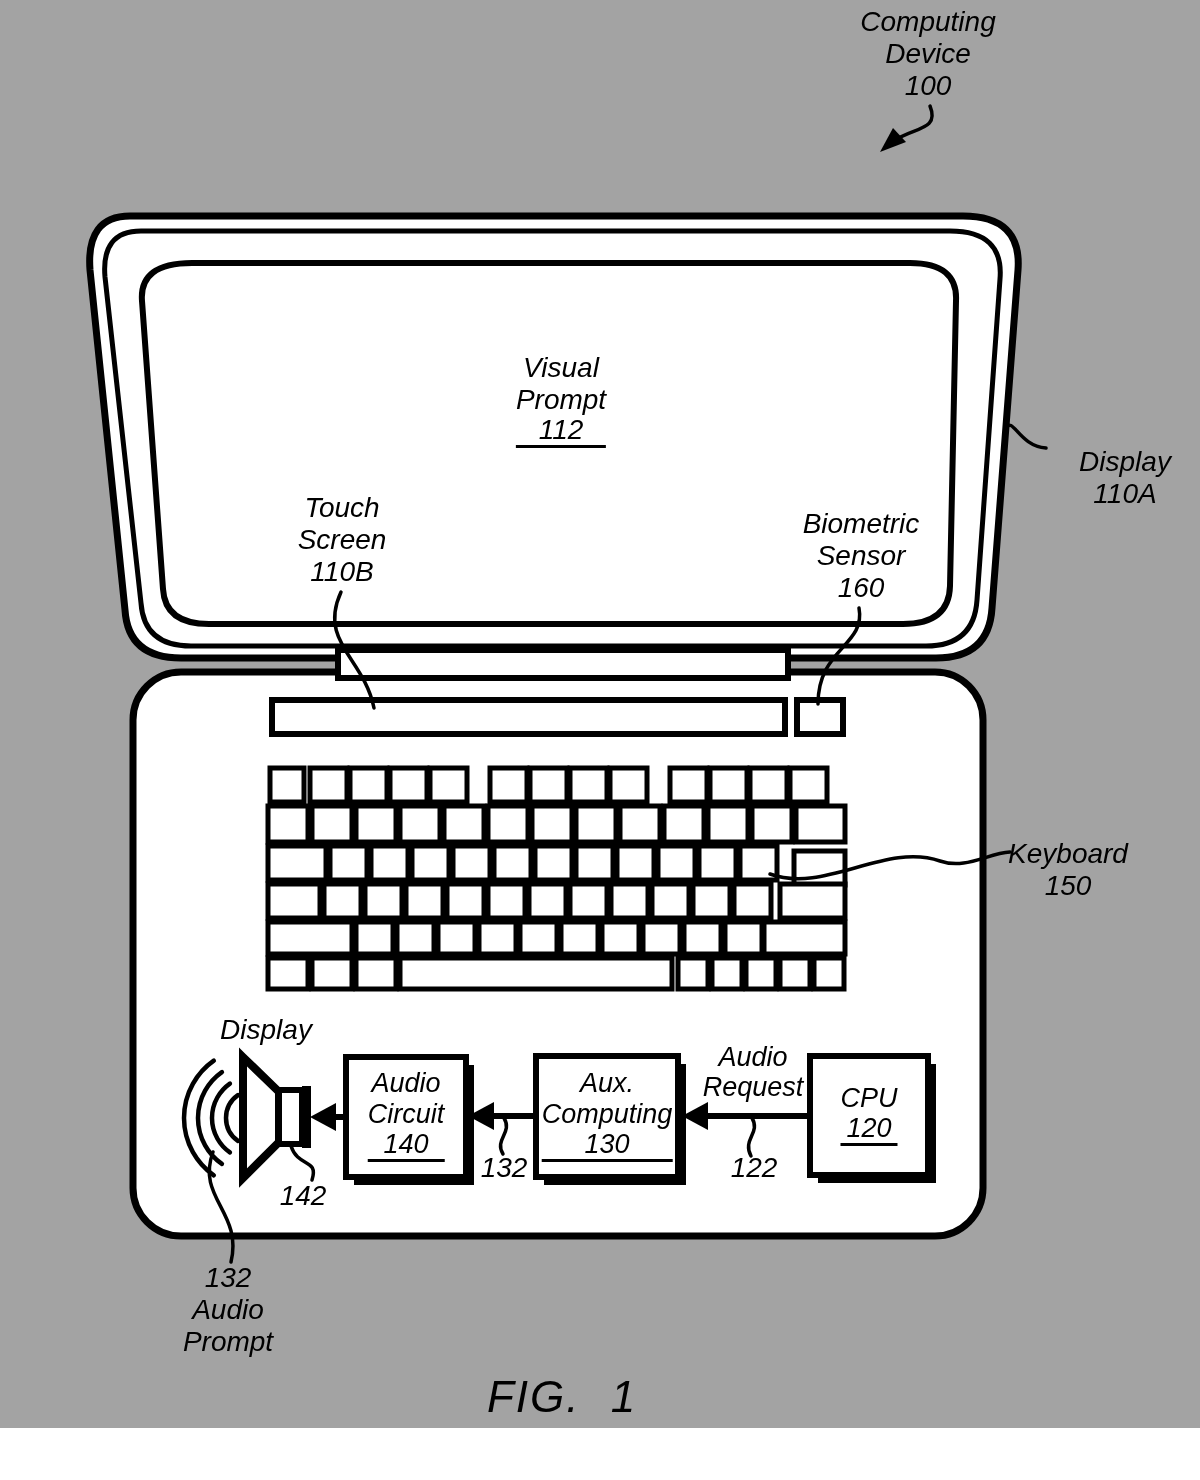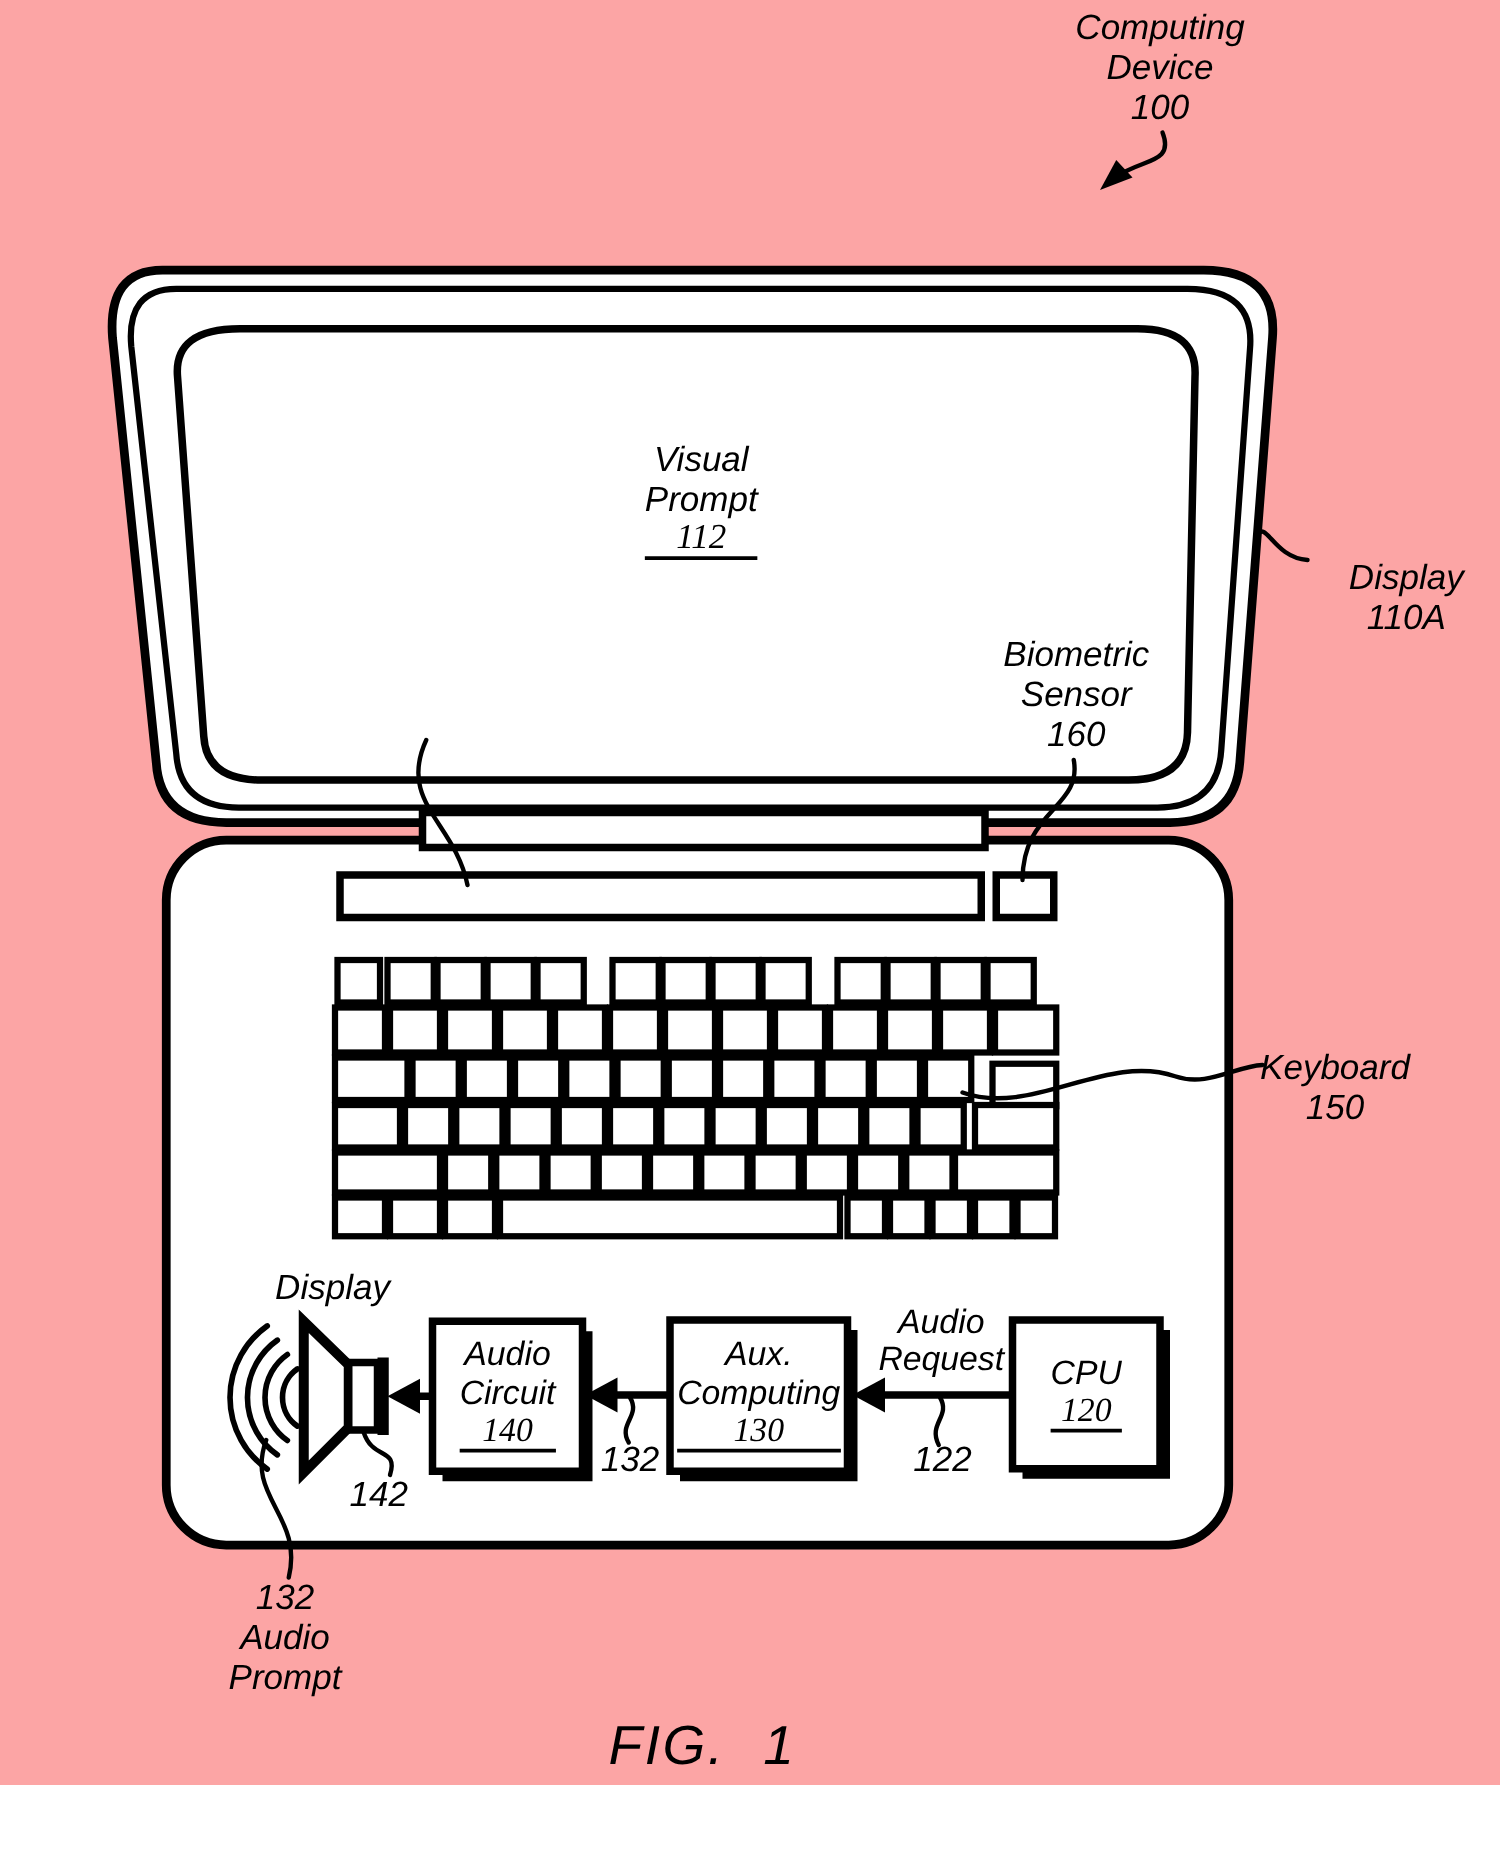--- a/index.html
+++ b/index.html
@@ -1,27 +1,27 @@
 <!DOCTYPE html>
 <html><head>
 <meta charset="utf-8">
 <style>
   html,body{margin:0;padding:0;background:#ffffff;}
   .stage{
-    position:relative;width:1200px;height:1428px;background:#fca5a5;
+    position:relative;width:1200px;height:1428px;background:#a3a3a3;
     font-family:"Liberation Sans",sans-serif;font-style:italic;color:#000;
     overflow:hidden;
   }
   .stage svg{position:absolute;left:0;top:0;}
   .lbl{
     position:absolute;text-align:center;font-size:28px;line-height:32px;
     white-space:nowrap;transform:translateX(-50%);
   }
   .lbl span{display:block;}
-  .u{display:inline-block;border-bottom:3px solid #000;padding:0 3px 1px 3px;line-height:28px;font-family:Liberation Serif, serif;}
+  .u{display:inline-block;border-bottom:3px solid #000;padding:0 3px 1px 3px;line-height:28px;}
   .boxlbl{font-size:27px;line-height:31px;}
   .small{font-size:27px;line-height:30px;}
   .cap{font-size:44px;line-height:58px;word-spacing:16px;letter-spacing:2px;}
 </style>
 </head>
 <body>
 
 <div class="stage">
 
   <svg width="1200" height="1480" viewBox="0 0 1200 1480">
@@ -160,20 +160,25 @@
   </div>
 
   <div class="lbl" style="left:561px;top:352px;">
     <span>Visual</span>
     <span>Prompt</span>
     <span>
         <span class="u">112</span>
       </span>
   </div>
 
+  <div class="lbl" style="left:342px;top:492px;">
+    <span>Touch</span>
+    <span>Screen</span>
+    <span>110B</span>
+  </div>
 
   <div class="lbl" style="left:861px;top:508px;">
     <span>Biometric</span>
     <span>Sensor</span>
     <span>160</span>
   </div>
 
   <div class="lbl" style="left:1094px;top:446px;margin-left:31px;">
     <span>Display</span>
     <span>110A</span>

